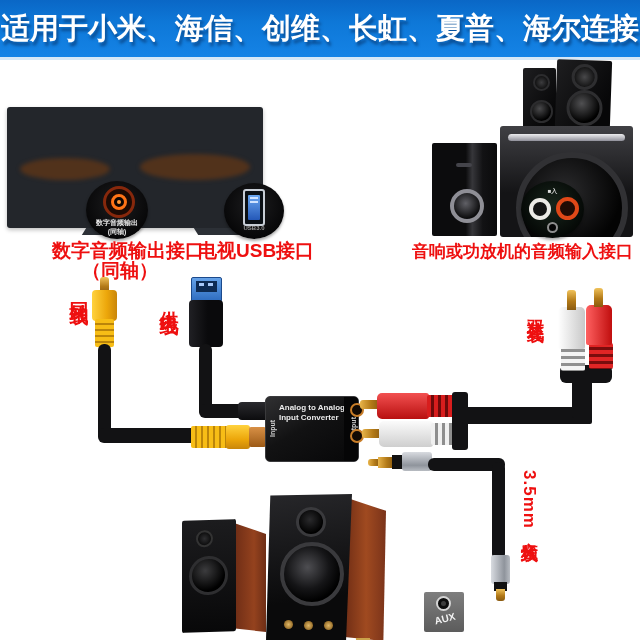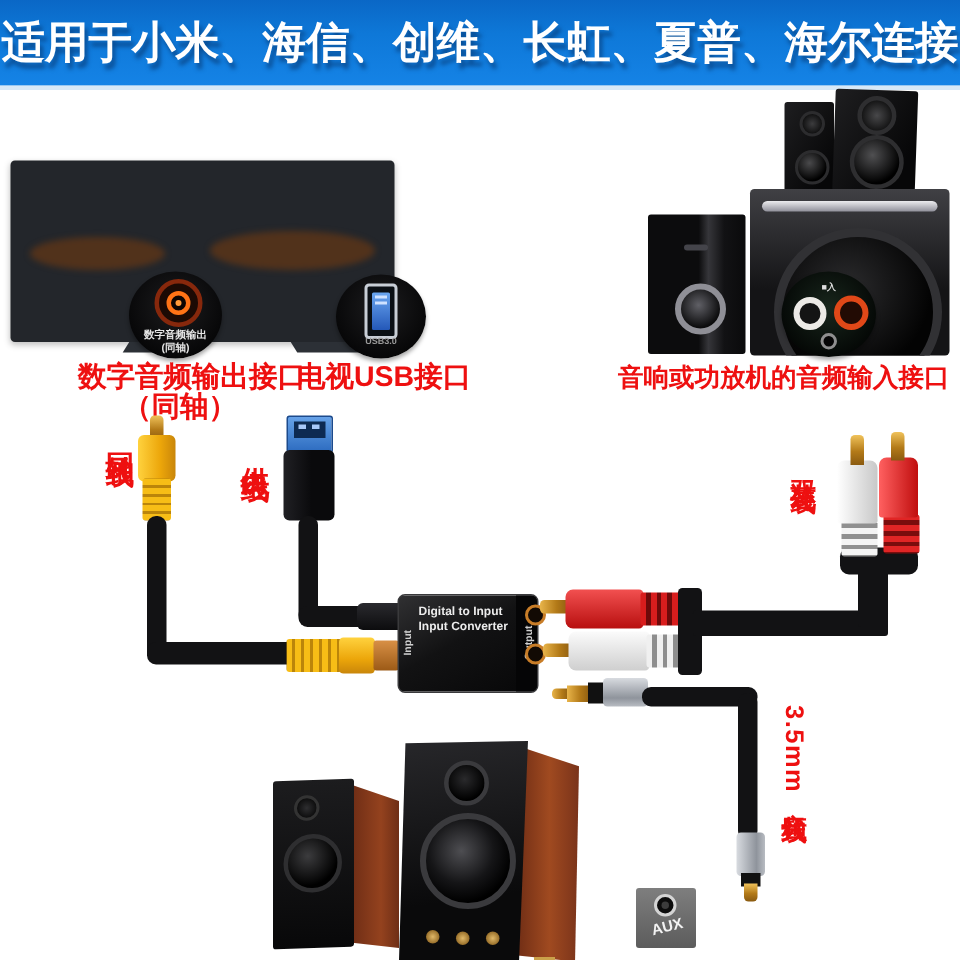--- a/index.html
+++ b/index.html
@@ -145,21 +145,21 @@
     </div>
     <div class="abs" style="left:189px;top:300px;width:34px;height:47px;background:linear-gradient(90deg,#202024,#0a0a0c 55%);border-radius:4px;"></div>
     <div class="abs cable" style="left:199px;top:344px;width:13px;height:72px;"></div>
     <div class="abs cable" style="left:199px;top:404px;width:46px;height:14px;"></div>
     <div class="abs" style="left:238px;top:402px;width:29px;height:18px;background:linear-gradient(180deg,#2a2a2e,#0c0c0e);border-radius:4px 0 0 4px;"></div>
   </div>
   <div class="abs rlabel vtext" style="left:156px;top:296px;font-size:19px;">供电线</div>
 
   <div class="abs converter">
     <div class="abs conv-title">
-      <div>Digital to Input</div>
+      <div>Analog to Analog</div>
       <div>Input Converter</div>
     </div>
     <div class="abs conv-vlabel" style="left:-2px;top:28px;">Input</div>
     <div class="abs conv-side"></div>
     <div class="abs conv-vlabel" style="left:76px;top:28px;">Output</div>
     <div class="abs drv" style="left:84px;top:6px;width:10px;height:10px;border:2px solid #c87d28;background:#120a04;"></div>
     <div class="abs drv" style="left:84px;top:32px;width:10px;height:10px;border:2px solid #c87d28;background:#120a04;"></div>
   </div>
 
   <div>

